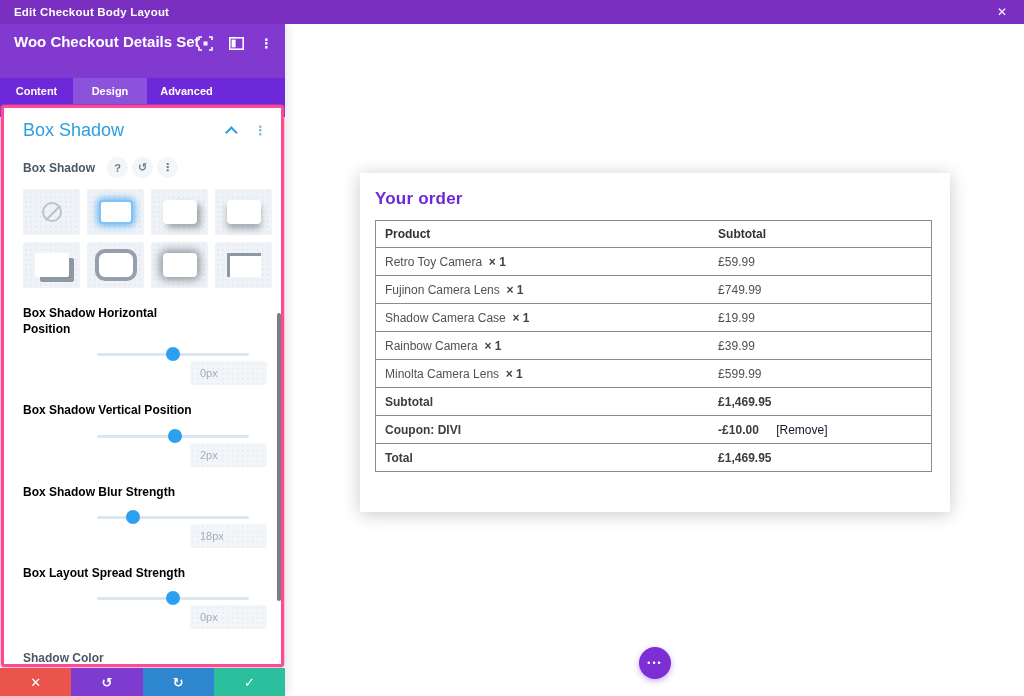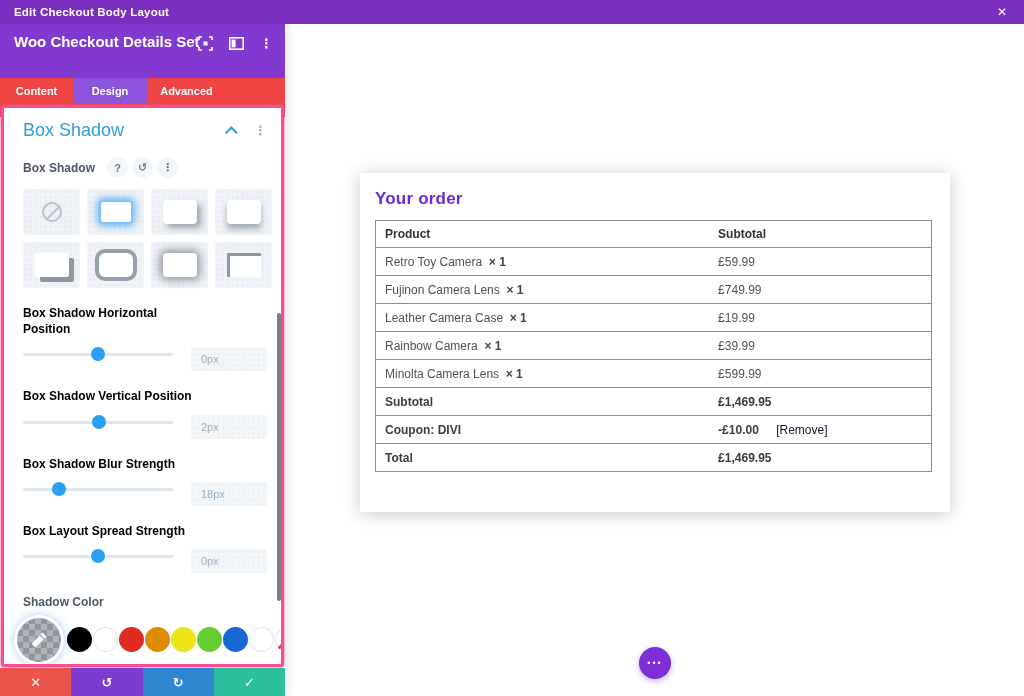--- a/index.html
+++ b/index.html
@@ -17,21 +17,21 @@
   .panel { position:absolute; left:0; top:24px; width:285px; height:672px; background:#fff;
     box-shadow:2px 0 10px rgba(60,70,90,.15); z-index:20; }
   .panel-header { height:54px; background:#8139cf; position:relative; padding:9px 0 0 14px; }
   .panel-title { color:#fff; font-size:15px; font-weight:700; max-width:185px; white-space:nowrap; overflow:hidden; }
   .panel-preset { color:rgba(255,255,255,.65); font-size:10px; margin-top:4px; cursor:pointer; }
   .panel-preset .caret { font-size:8px; }
   .header-icons { position:absolute; right:12px; top:12px; display:flex; gap:16px; align-items:center; }
   .header-icons svg { display:block; }
   .kebab { color:#fff; font-size:13px; font-weight:700; line-height:1; letter-spacing:0; cursor:pointer; }
 
-  .tab-bar { height:39px; background:#ef4444; display:flex; }
+  .tab-bar { height:39px; background:#6d28d9; display:flex; }
   .tab { height:26px; color:#fff; font-size:11px; font-weight:700; display:flex;
     align-items:center; justify-content:center; cursor:pointer; }
   .tab-0 { width:73px; } .tab-1 { width:74px; } .tab-2 { width:79px; }
   .tab.active { background:#8b52dc; }
 
   
   .pink-box { position:absolute; left:1px; right:1px; top:81px; bottom:29px;
     border:3px solid #fb4b92; border-radius:3px; background:#fff; overflow:hidden;
     box-shadow:0 0 0 1px rgba(251,75,146,.35); }
   .pink-inner { padding:10px 14px 0 19px; }
@@ -60,21 +60,21 @@
   .cell-sel .chip { border:2px solid #7ec2f7; box-shadow:0 0 7px 2px rgba(60,160,245,.75); }
   .cell-br .chip { box-shadow:4px 4px 6px rgba(90,100,110,.55); }
   .cell-b .chip { box-shadow:0 5px 6px rgba(90,100,110,.5); }
   .cell-hard .chip { box-shadow:5px 5px 0 #8d98a3; border-radius:2px; }
   .cell-ring .chip { box-shadow:0 0 0 4px #95a0ab; border-radius:6px; }
   .cell-blur .chip { box-shadow:0 0 9px 3px rgba(90,100,110,.65); }
   .cell-corner .chip { border-radius:0; border-top:3px solid #8d98a3; border-left:3px solid #8d98a3; background:#fff; }
 
   .slider-group { margin-top:17px; }
   .slider-label { font-size:12px; font-weight:700; color:#000000; max-width:178px; line-height:1.35; }
-  .slider-row { display:flex; align-items:flex-start; margin-top:10px; }
+  .slider-row { display:flex; align-items:flex-end; margin-top:10px;flex-direction:column; }
   .track-wrap { position:relative; width:152px; height:14px; margin-right:18px; }
   .track { position:absolute; left:0; right:0; top:6px; height:3px; background:#dce6ef; border-radius:2px; }
   .thumb { position:absolute; top:0; width:14px; height:14px; border-radius:50%; background:#2b9ff0;
     transform:translateX(-7px); cursor:pointer; }
   .num-input { width:77px; height:24px; background:#f3f6f9;
     background-image:radial-gradient(#e7edf3 1px, transparent 1px); background-size:5px 5px;
     border:none; border-radius:3px; font-size:11px; color:#9fadbb; padding-left:10px; line-height:24px; }
 
   .color-section { margin-top:22px; }
   .swatch-strip { display:flex; align-items:center; margin-top:9px; margin-left:-6px; }
@@ -292,21 +292,21 @@
       </tr>
       <tr>
         <td><span>Retro Toy Camera</span>&nbsp; <span class="qty">× 1</span></td>
         <td>£59.99</td>
       </tr>
       <tr>
         <td><span>Fujinon Camera Lens</span>&nbsp; <span class="qty">× 1</span></td>
         <td>£749.99</td>
       </tr>
       <tr>
-        <td><span>Leather Camera Case</span>&nbsp; <span class="qty">× 1</span></td>
+        <td><span>Shadow Camera Case</span>&nbsp; <span class="qty">× 1</span></td>
         <td>£19.99</td>
       </tr>
       <tr>
         <td><span>Rainbow Camera</span>&nbsp; <span class="qty">× 1</span></td>
         <td>£39.99</td>
       </tr>
       <tr>
         <td><span>Minolta Camera Lens</span>&nbsp; <span class="qty">× 1</span></td>
         <td>£599.99</td>
       </tr>

